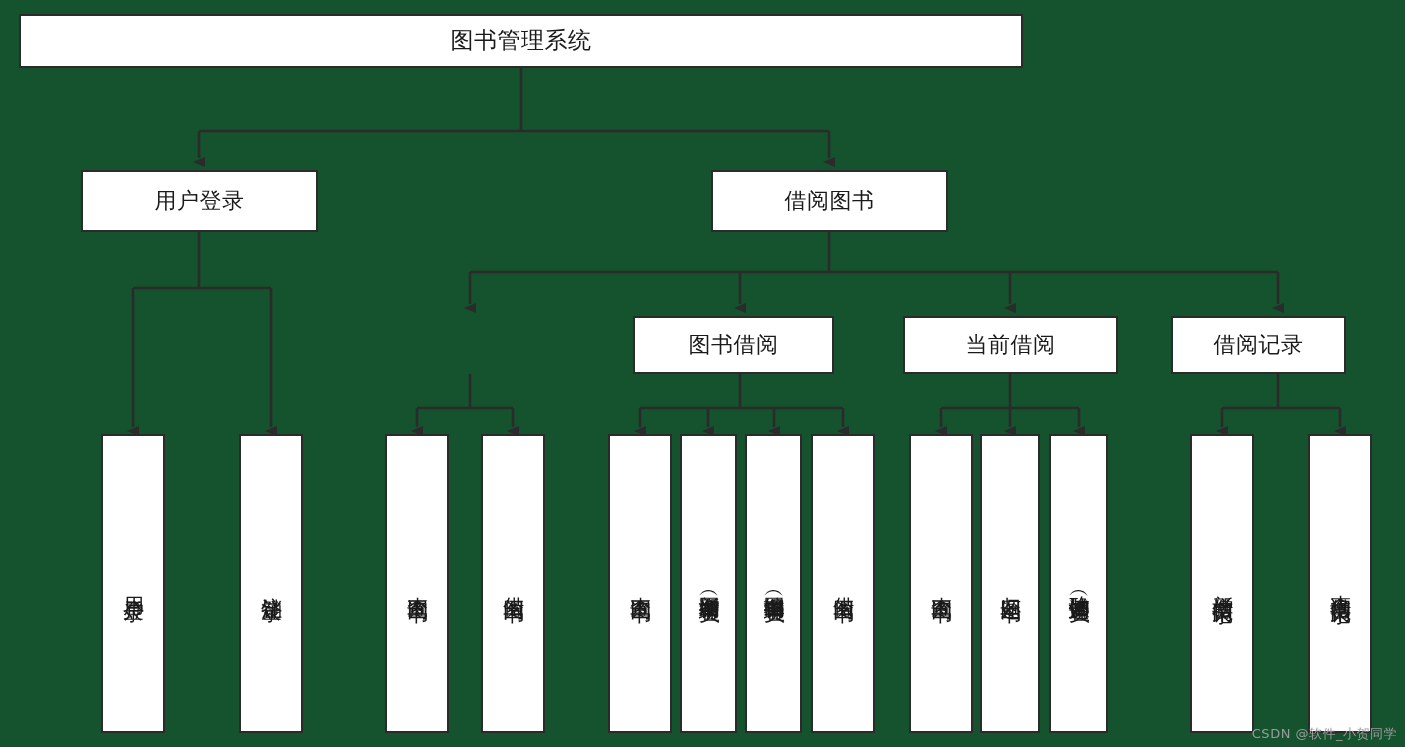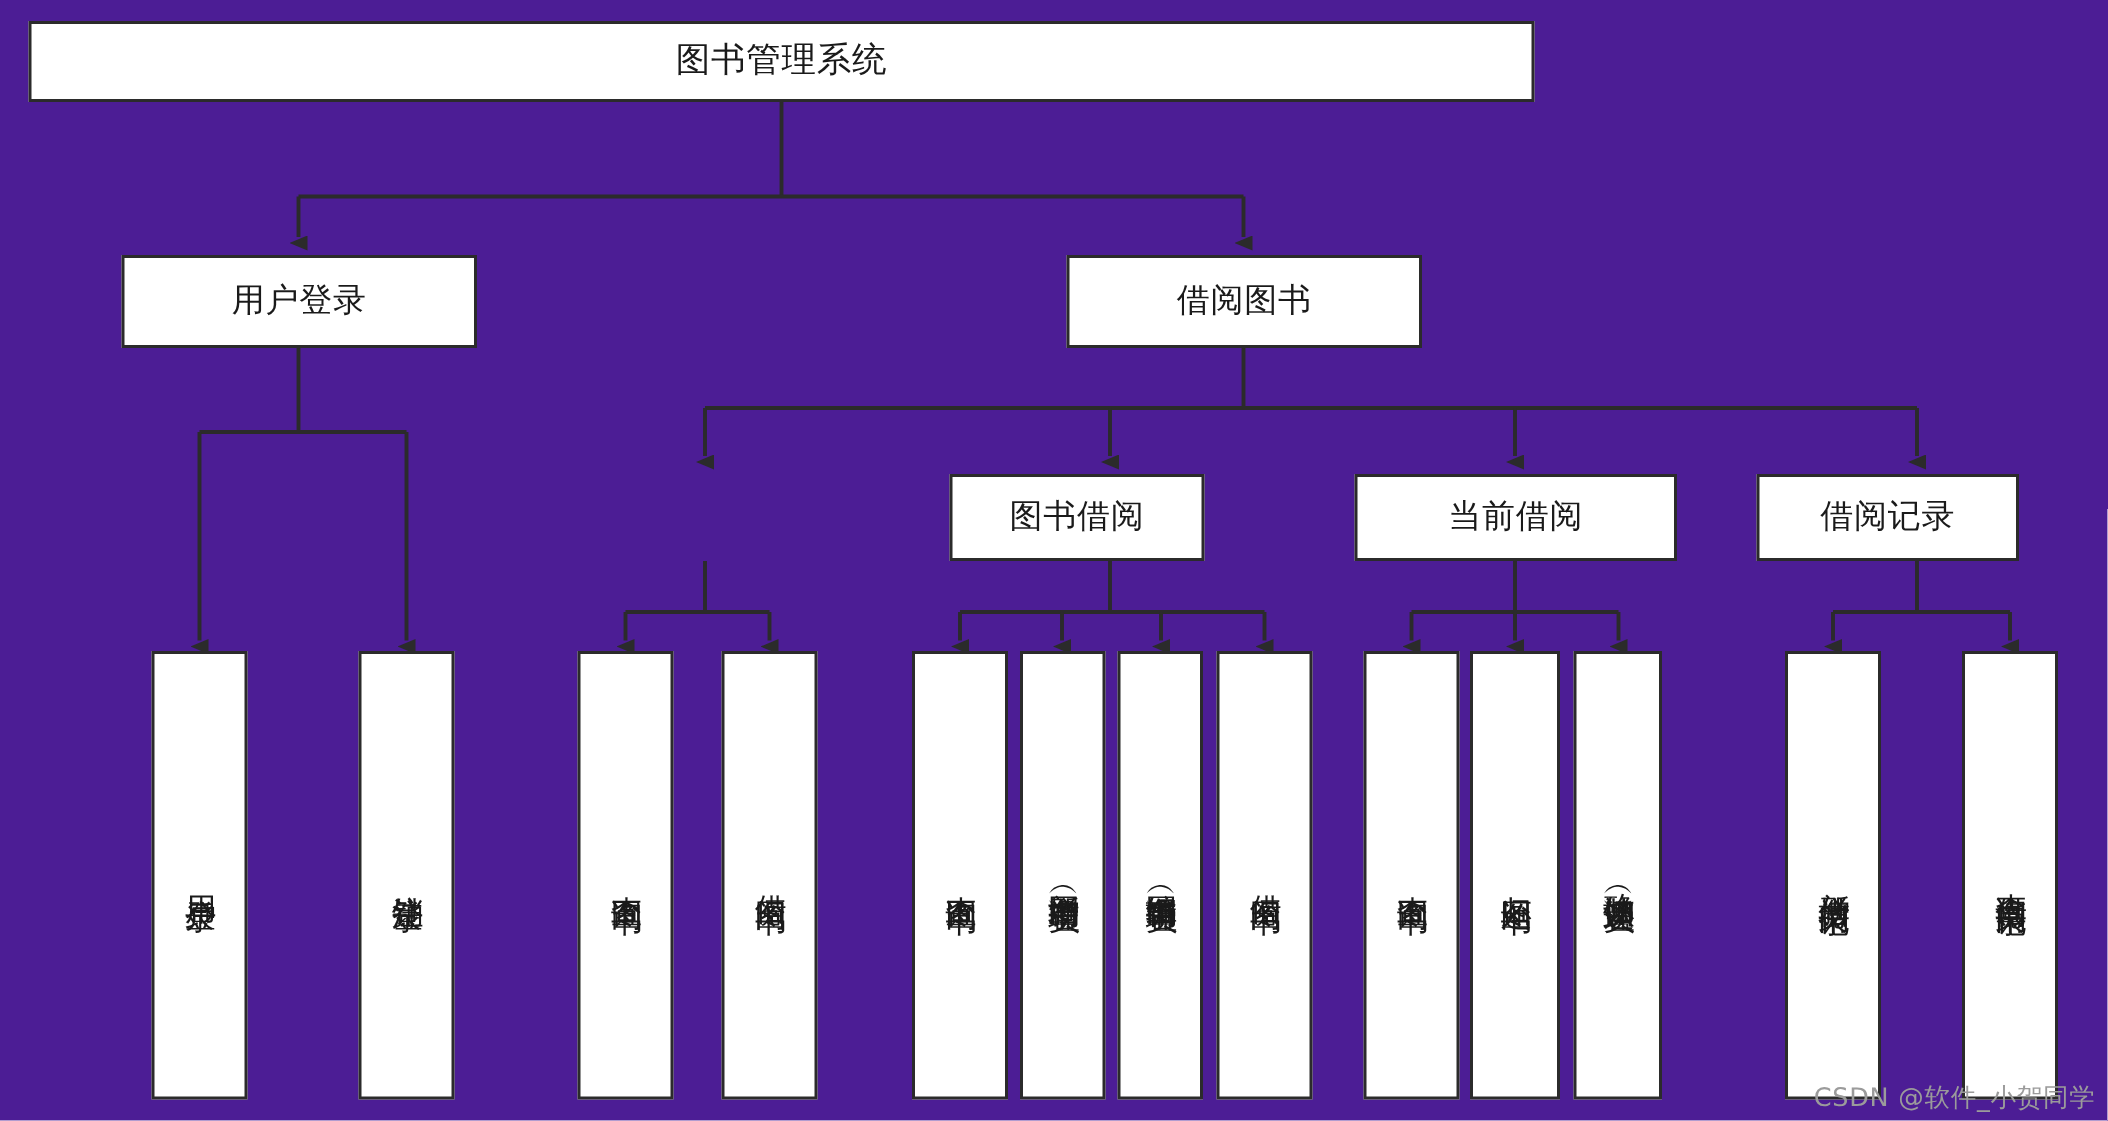--- a/index.html
+++ b/index.html
@@ -7,21 +7,21 @@
     padding: 0;
     background: #ffffff;
   }
   body {
     font-family: "DejaVu Sans", "Liberation Sans", sans-serif;
   }
   #canvas {
     position: relative;
     width: 1405px;
     height: 747px;
-    background: #4c1d95;
+    background: #14532d;
     overflow: hidden;
   }
   #edges {
     position: absolute;
     left: 0;
     top: 0;
     width: 1405px;
     height: 747px;
     pointer-events: none;
   }
@@ -58,21 +58,21 @@
     font-size: 21px;
     line-height: 1.12;
     letter-spacing: 2px;
     white-space: nowrap;
   }
   .node.v.tall .lbl { letter-spacing: 1px; }
   #watermark {
     position: absolute;
     right: 8px;
     bottom: 4px;
-    font-size: 17px;
+    font-size: 13px;
     color: #9b9b9b;
     white-space: nowrap;
     letter-spacing: 0.5px;
   }
 </style>
 </head>
 <body>
 
 <div id="canvas">
 
@@ -130,21 +130,21 @@
     <span class="lbl">图书管理系统</span>
   </div>
 
   <div class="node h" style="left:81px; top:170px; width:237px; height:62px;">
     <span class="lbl">用户登录</span>
   </div>
   <div class="node h" style="left:711px; top:170px; width:237px; height:62px;">
     <span class="lbl">借阅图书</span>
   </div>
 
-  <div class="node h" style="left:633px; top:316px; width:170px; height:58px;">
+  <div class="node h" style="left:633px; top:316px; width:201px; height:58px;">
     <span class="lbl">图书借阅</span>
   </div>
   <div class="node h" style="left:903px; top:316px; width:215px; height:58px;">
     <span class="lbl">当前借阅</span>
   </div>
   <div class="node h" style="left:1171px; top:316px; width:175px; height:58px;">
     <span class="lbl">借阅记录</span>
   </div>
 
   <div class="node v" style="left:101px; top:434px; width:64px; height:299px;">

